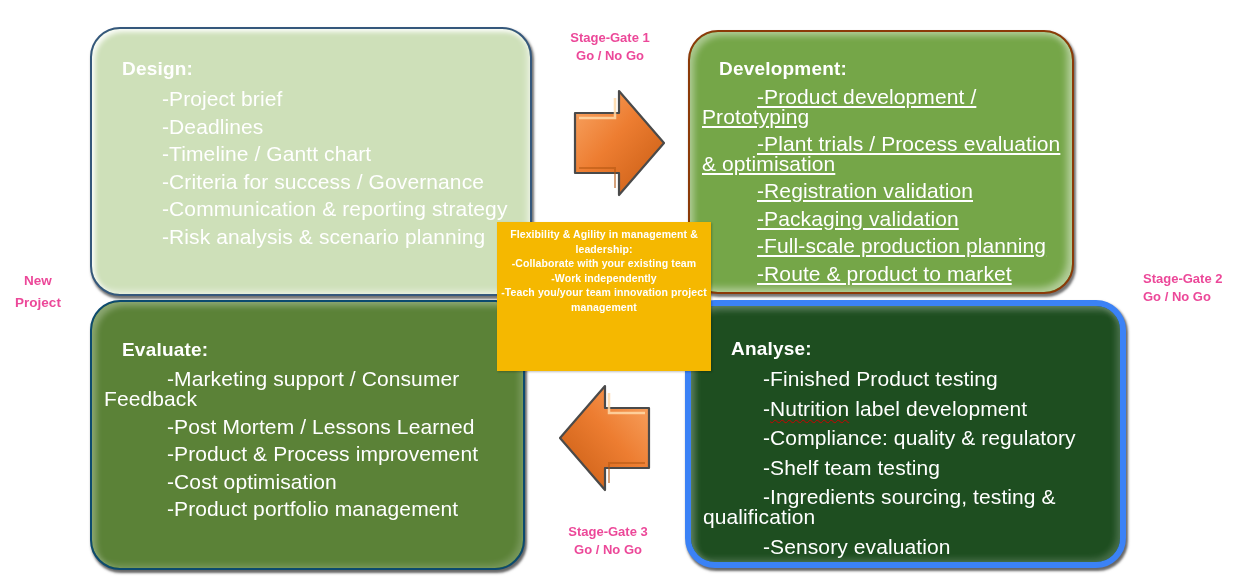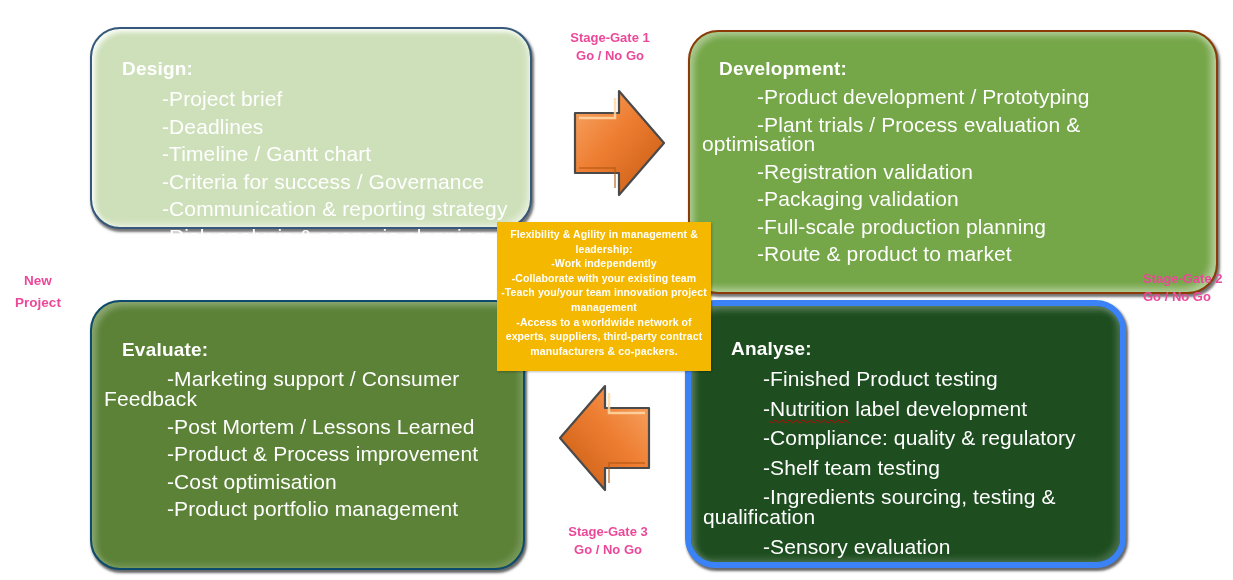--- a/index.html
+++ b/index.html
@@ -8,40 +8,40 @@
     font-family:"Liberation Sans", sans-serif; overflow:hidden;
   }
   .box {
     position:absolute; border-radius:30px; color:#ffffff; box-sizing:border-box;
   }
   .box-title { font-size:19px; font-weight:700; letter-spacing:.2px; }
   .items { }
   .item { font-size:21px; line-height:20px; letter-spacing:.1px; }
   
   #design-box {
-    left:90px; top:27px; width:442px; height:202px;
+    left:90px; top:27px; width:442px; height:269px;
     background:#CEE0B9; border:2px solid #35587C;
     box-shadow:1.5px 2.5px 2.5px rgba(0,0,0,.55),
                inset 3px 3px 5px rgba(255,255,255,.9),
                inset -3px -3px 6px rgba(255,255,255,.55);
   }
   #design-box .box-title { margin:29px 0 0 30px; }
   #design-box .items { margin:9px 8px 0 12px; }
   #design-box .item { text-indent:58px; margin-bottom:7.5px; }
 
   
   #development-box {
-    left:688px; top:30px; width:530px; height:264px;
+    left:688px; top:30px; width:386px; height:264px;
     background:#75A648; border:2px solid #8B3A08;
     box-shadow:1.5px 2.5px 2.5px rgba(0,0,0,.55),
                inset 4px 4px 6px rgba(255,255,255,.4),
                inset -5px -4px 7px rgba(255,255,255,.45);
   }
   #development-box .box-title { margin:26px 0 0 29px; }
-  #development-box .items { margin:7px 8px 0 12px; }
+  #development-box .items { margin:7px 8px 0 12px;text-decoration:underline; }
   #development-box .item { text-indent:55px; margin-bottom:8px; line-height:19.5px; }
   #development-box .item-wrap { max-width:400px; }
 
   
   #analyse-box {
     left:685px; top:300px; width:441px; height:268px;
     background:#1E4E20; border:6px solid #3b82f6;
     box-shadow:1.5px 2.5px 2.5px rgba(0,0,0,.6),
                inset 4px 4px 6px rgba(255,255,255,.28),
                inset -4px -3px 6px rgba(255,255,255,.18);
@@ -155,24 +155,23 @@
       <div class="item">-Marketing support / Consumer Feedback</div>
       <div class="item">-Post Mortem / Lessons Learned</div>
       <div class="item">-Product &amp; Process improvement</div>
       <div class="item">-Cost optimisation</div>
       <div class="item">-Product portfolio management</div>
     </div>
   </div>
 
   <div id="center-note">
     <div>Flexibility &amp; Agility in management &amp; leadership:</div>
+    <div>-Collaborate with your existing team</div>
     <div>-Work independently</div>
-    <div>-Collaborate with your existing team</div>
     <div>-Teach you/your team innovation project management</div>
-    <div>-Access to a worldwide network of experts, suppliers, third-party contract manufacturers &amp; co-packers.</div>
   </div>
 
   <svg class="arrow" style="left:573px; top:88px;" width="94" height="110" viewBox="0 0 94 110">
     <defs>
       <linearGradient id="grad-right" x1="0" y1="0" x2="1" y2="1">
         <stop offset="0" stop-color="#F9A868"></stop>
         <stop offset="0.45" stop-color="#ED7D31"></stop>
         <stop offset="1" stop-color="#C55A11"></stop>
       </linearGradient>
     </defs>

